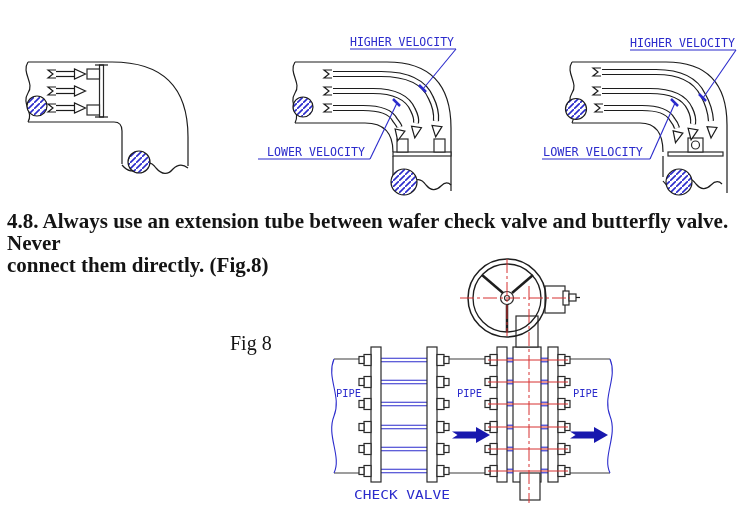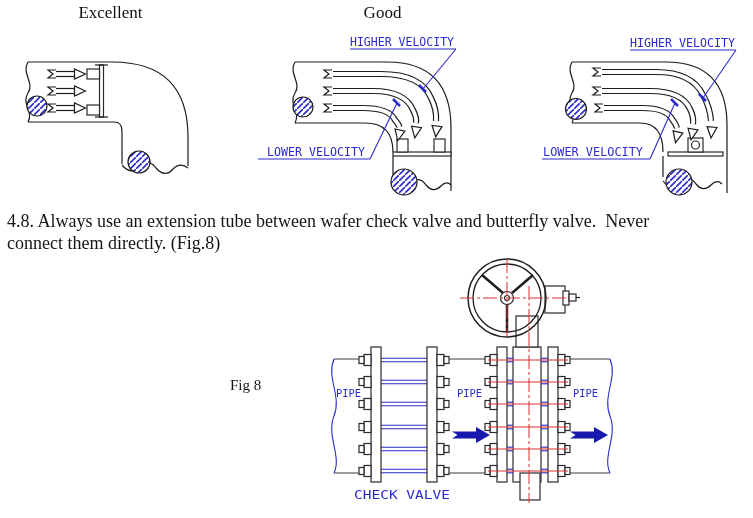--- a/index.html
+++ b/index.html
@@ -1,42 +1,40 @@
 <!DOCTYPE html>
 <html><head>
 <meta charset="utf-8">
 <style>
   html,body{margin:0;padding:0;background:#ffffff;}
   #page{position:relative;width:753px;height:518px;background:#ffffff;overflow:hidden;
         font-family:"Liberation Serif",serif;}
   .fig-title{position:absolute;text-align:center;font-size:17px;color:#101010;white-space:nowrap;}
-  .para{position:absolute;left:7px;top:210px;width:742px;font-size:18px;line-height:22px;
-        color:#141414;white-space:pre-wrap;}
-  .caption{position:absolute;left:230px;top:332px;font-size:15px;color:#141414;margin-top:45px;}
+  .para{position:absolute;left:7px;top:210px;width:742px;font-size:21px;line-height:22px;
+        color:#141414;white-space:pre-wrap;font-weight:bold;}
+  .caption{position:absolute;left:230px;top:332px;font-size:20px;color:#141414;}
   svg{position:absolute;overflow:visible;}
   .ln{stroke:#1c1c1c;stroke-width:1.2;fill:none;}
   .pipe8{stroke:#3c3c3c;stroke-width:1.2;fill:none;}
   .wh{fill:#ffffff;stroke:#2a2a2a;stroke-width:1.2;}
   .blue{stroke:#2b2bcc;stroke-width:1.1;fill:none;}
   .bluethick{stroke:#2b2bcc;stroke-width:2.5;fill:none;}
   .red{stroke:#d63030;stroke-width:1;fill:none;}
   .redc{stroke:#d63030;stroke-width:1;fill:none;stroke-dasharray:14 3 3 3;}
   .cad{font-family:"DejaVu Sans Mono",monospace;fill:#2b2bcc;}
   .shaft-o{stroke:#1c1c1c;stroke-width:6.2;fill:none;}
   .shaft-i{stroke:#ffffff;stroke-width:3.8;fill:none;}
   .head{fill:#ffffff;stroke:#1c1c1c;stroke-width:1.2;}
   .tail{fill:#ffffff;stroke:#1c1c1c;stroke-width:1.2;}
 </style>
 </head>
 <body>
 
 <div id="page">
 
-  <div class="fig-title" style="left:8px;top:3px;width:205px;">Excellent</div>
-  <div class="fig-title" style="left:300px;top:3px;width:165px;">Good</div>
 
   <svg style="left:10px;top:25px;" width="205" height="172" viewBox="0 0 205 172">
     <defs>
       <pattern id="h1" patternUnits="userSpaceOnUse" width="6" height="6">
         <path d="M0,6 L6,0" stroke="#2b2bcc" stroke-width="1.6" fill="none"></path>
       </pattern>
     </defs>
     <g>
       <path class="ln" d="M18,37 H102 Q178,37 178,112 V141"></path>
       <path class="ln" d="M18,97 H104 Q112,97 112,106 V139"></path>

